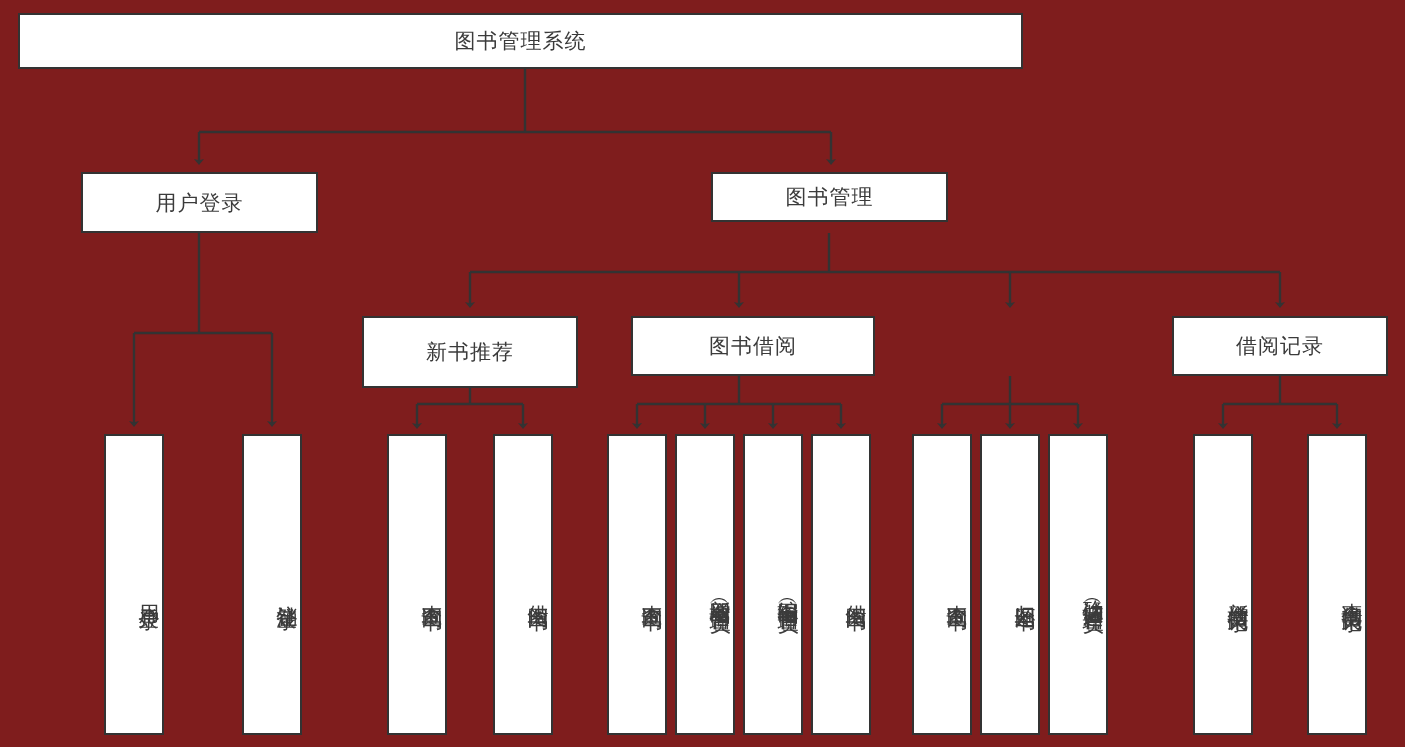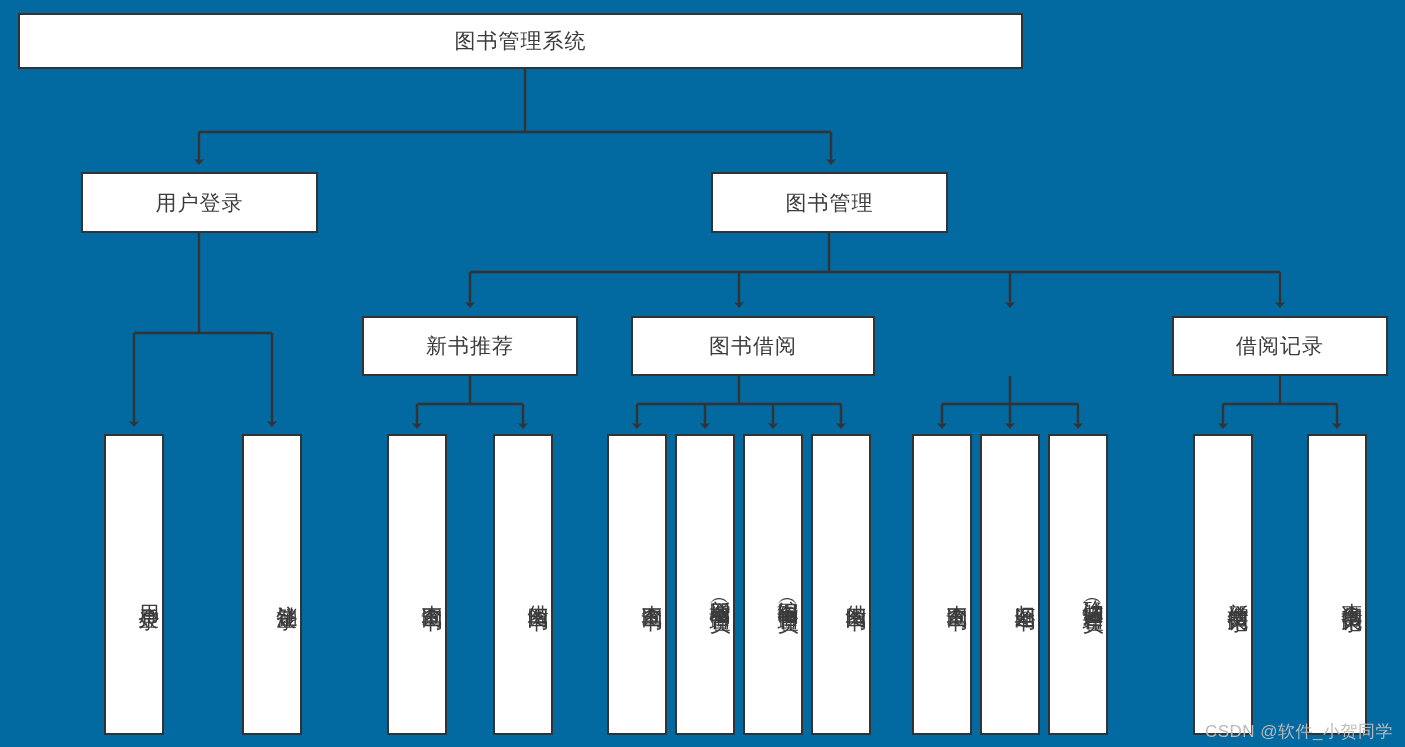--- a/index.html
+++ b/index.html
@@ -7,21 +7,21 @@
     padding: 0;
     background: #ffffff;
   }
   body {
     font-family: "Liberation Sans", "DejaVu Sans", sans-serif;
   }
   #canvas {
     position: relative;
     width: 1405px;
     height: 747px;
-    background: #0369a1;
+    background: #7f1d1d;
     overflow: hidden;
   }
   svg.edges {
     position: absolute;
     left: 0;
     top: 0;
     width: 1405px;
     height: 747px;
     pointer-events: none;
   }
@@ -119,25 +119,25 @@
     </g>
   </svg>
 
   <div class="node h" style="left:18px; top:13px; width:1005px; height:56px;">
     <span>图书管理系统</span>
   </div>
 
   <div class="node h" style="left:81px; top:172px; width:237px; height:61px;">
     <span>用户登录</span>
   </div>
-  <div class="node h" style="left:711px; top:172px; width:237px; height:61px;">
+  <div class="node h" style="left:711px; top:172px; width:237px; height:50px;">
     <span>图书管理</span>
   </div>
 
-  <div class="node h" style="left:362px; top:316px; width:216px; height:60px;">
+  <div class="node h" style="left:362px; top:316px; width:216px; height:72px;">
     <span>新书推荐</span>
   </div>
   <div class="node h" style="left:631px; top:316px; width:244px; height:60px;">
     <span>图书借阅</span>
   </div>
   <div class="node h" style="left:1172px; top:316px; width:216px; height:60px;justify-content:center;">
     <span>借阅记录</span>
   </div>
 
   <div class="node v" style="left:104px; top:434px; width:60px; height:301px;">
@@ -177,14 +177,13 @@
     <span>确认归还（管理员）</span>
   </div>
 
   <div class="node v" style="left:1193px; top:434px; width:60px; height:301px;">
     <span>新增借阅记录</span>
   </div>
   <div class="node v" style="left:1307px; top:434px; width:60px; height:301px;">
     <span>查询借阅记录</span>
   </div>
 
-  <div class="watermark">CSDN @软件_小贺同学</div>
 </div>
 
 </body></html>

